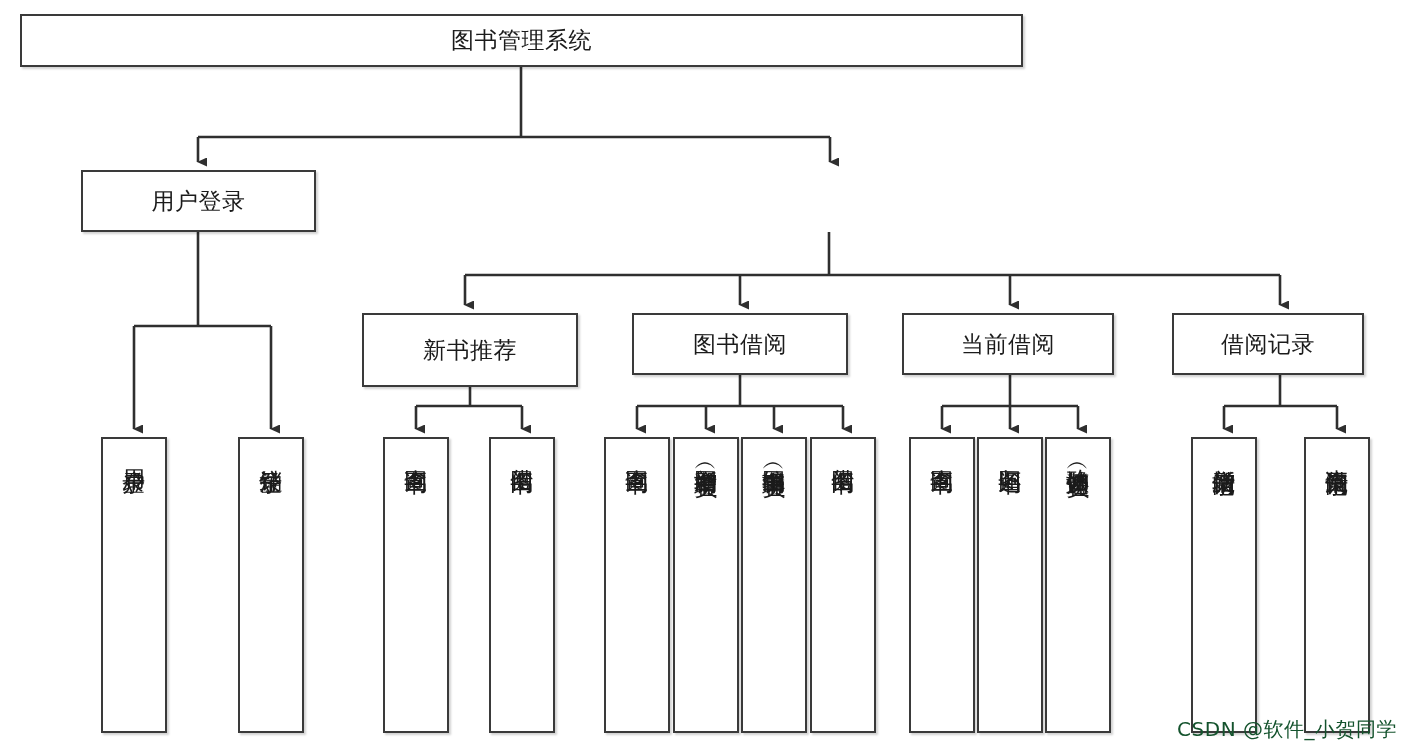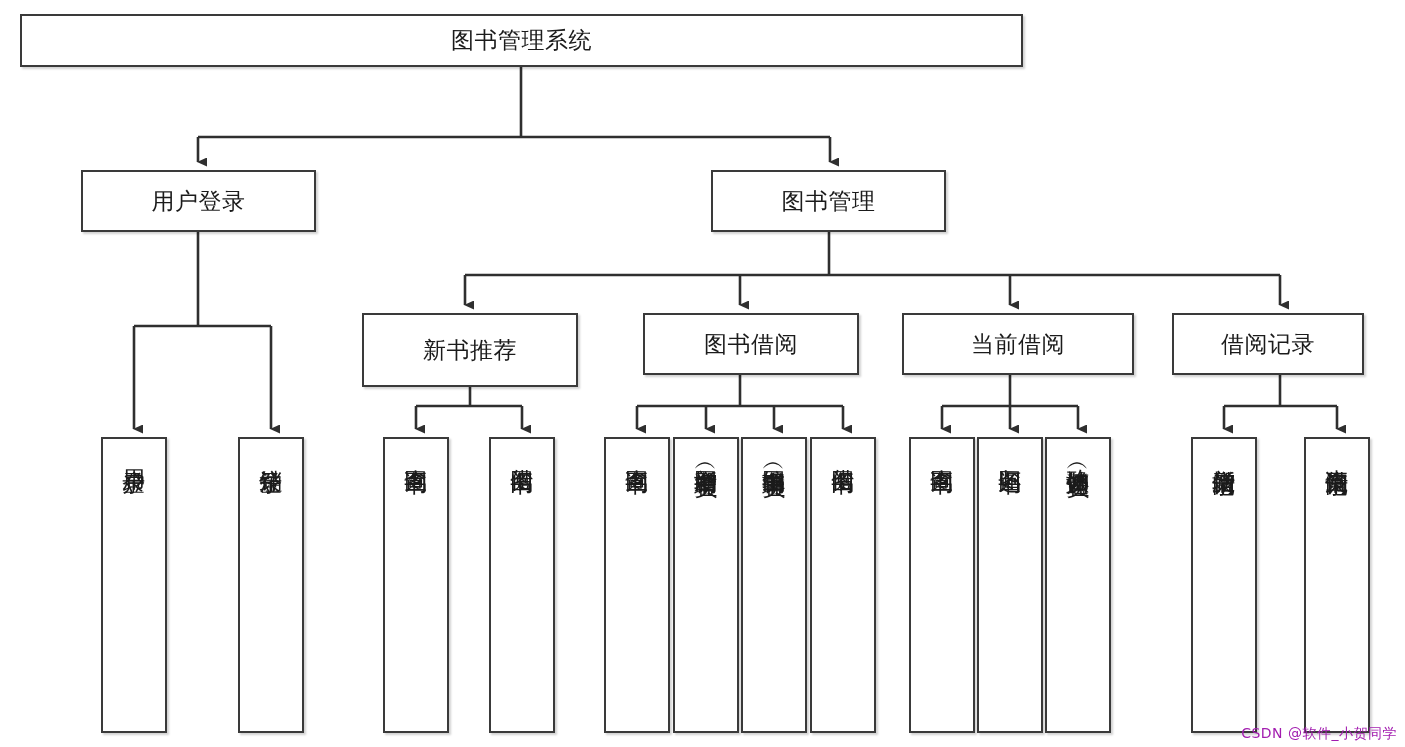--- a/index.html
+++ b/index.html
@@ -58,22 +58,22 @@
     text-orientation: upright;
     line-height: 1.06;
     letter-spacing: 1px;
     white-space: normal;
     max-height: 272px;
   }
   .watermark {
     position: absolute;
     right: 8px;
     bottom: 4px;
-    font-size: 14px;
-    color: #a21caf;
+    font-size: 20px;
+    color: #14532d;
     letter-spacing: 0.5px;
     white-space: nowrap;
     margin-top: 7px;
   }
 </style>
 </head>
 <body>
 
 <div id="canvas">
 
@@ -127,31 +127,28 @@
     </g>
   </svg>
 
   <div class="node root horiz" style="left:20px; top:14px; width:1003px; height:53px;">
     <span class="lbl">图书管理系统</span>
   </div>
 
   <div class="node horiz" style="left:81px; top:170px; width:235px; height:62px;">
     <span class="lbl">用户登录</span>
   </div>
-  <div class="node horiz" style="left:711px; top:170px; width:235px; height:62px;">
-    <span class="lbl">图书管理</span>
-  </div>
 
   <div class="node horiz" style="left:362px; top:313px; width:216px; height:74px;">
     <span class="lbl">新书推荐</span>
   </div>
-  <div class="node horiz" style="left:632px; top:313px; width:216px; height:62px;margin-left:11px;">
+  <div class="node horiz" style="left:632px; top:313px; width:216px; height:62px;">
     <span class="lbl">图书借阅</span>
   </div>
-  <div class="node horiz" style="left:902px; top:313px; width:232px; height:62px;">
+  <div class="node horiz" style="left:902px; top:313px; width:212px; height:62px;">
     <span class="lbl">当前借阅</span>
   </div>
   <div class="node horiz" style="left:1172px; top:313px; width:192px; height:62px;">
     <span class="lbl">借阅记录</span>
   </div>
 
   <div class="node leaf" style="left:101px; top:437px; width:66px; height:296px;">
     <span class="lbl">用户登录</span>
   </div>
   <div class="node leaf" style="left:238px; top:437px; width:66px; height:296px;">

